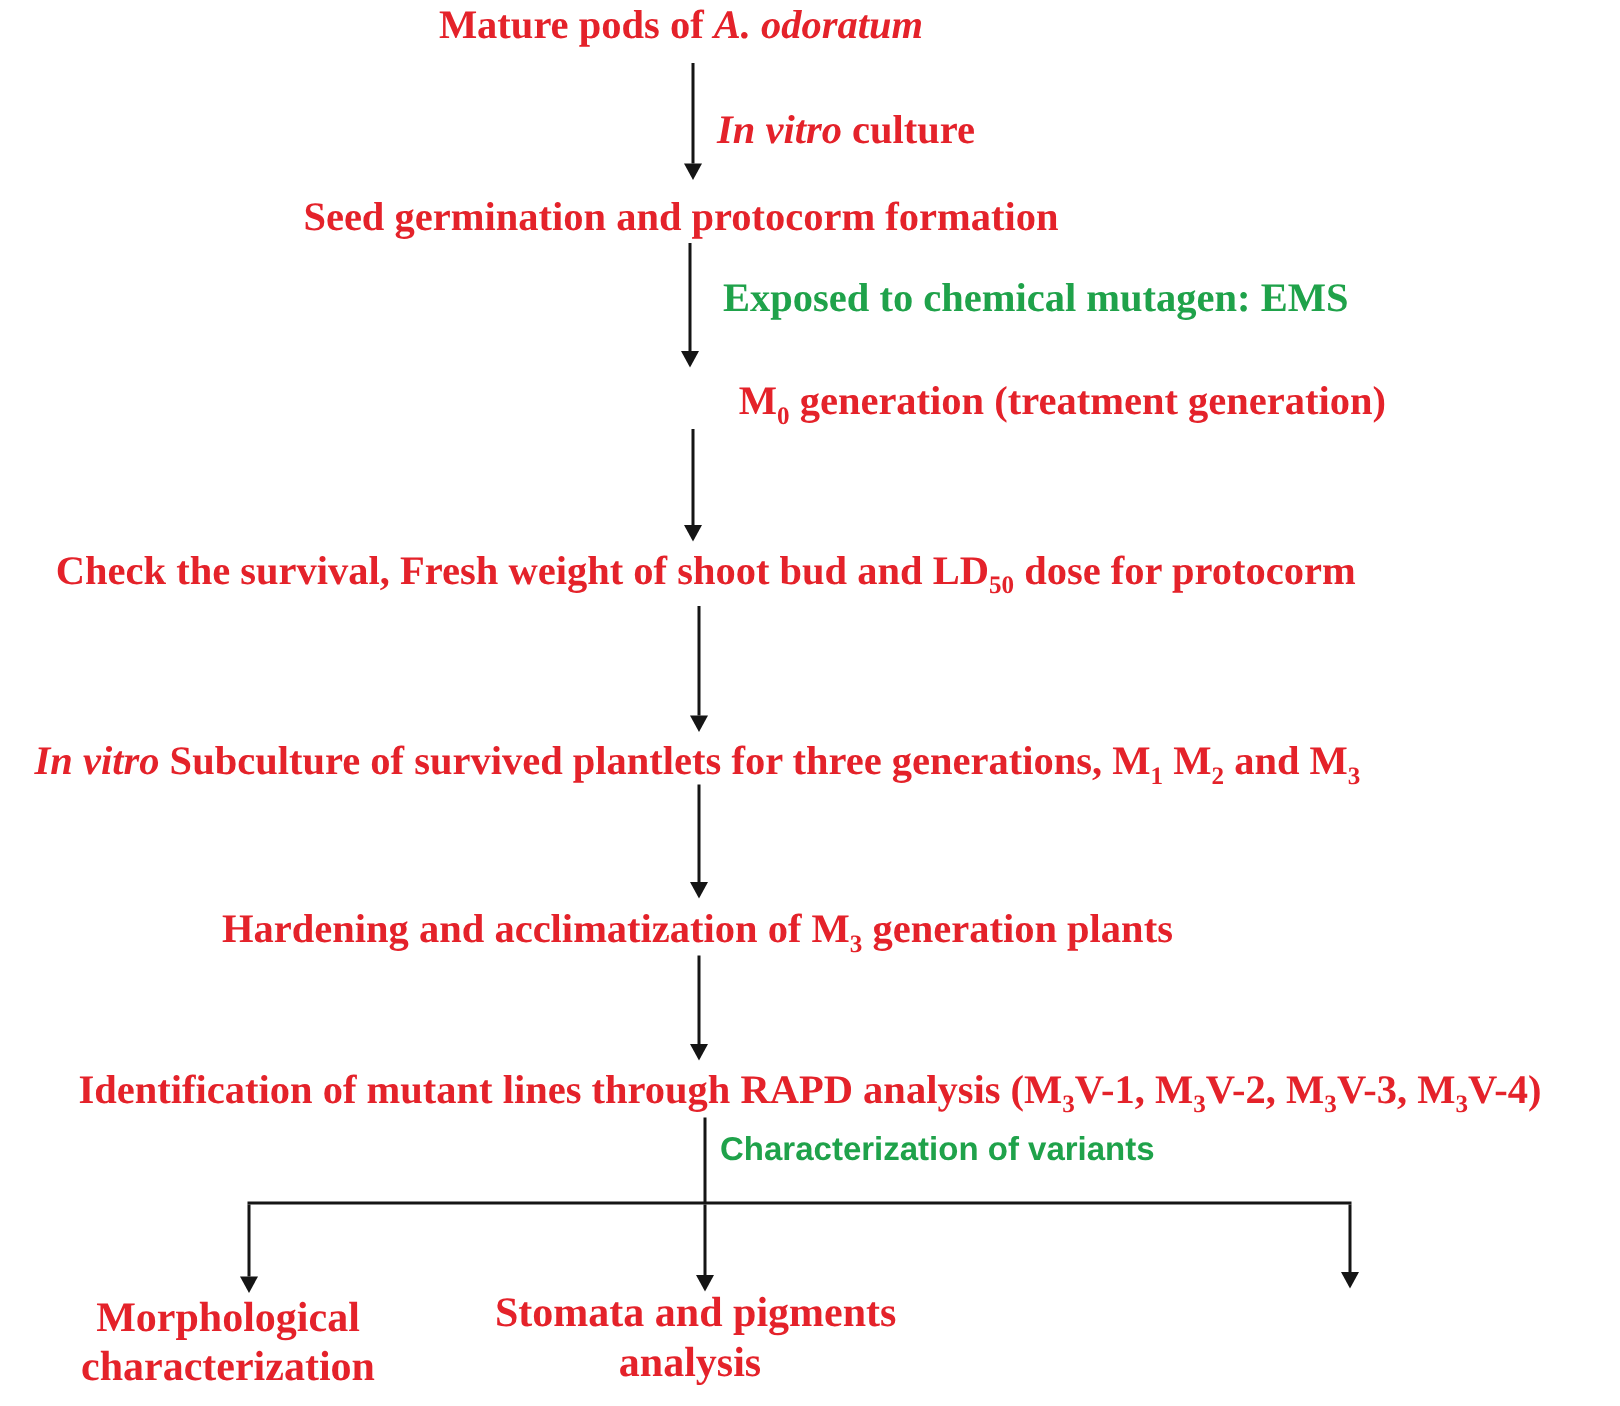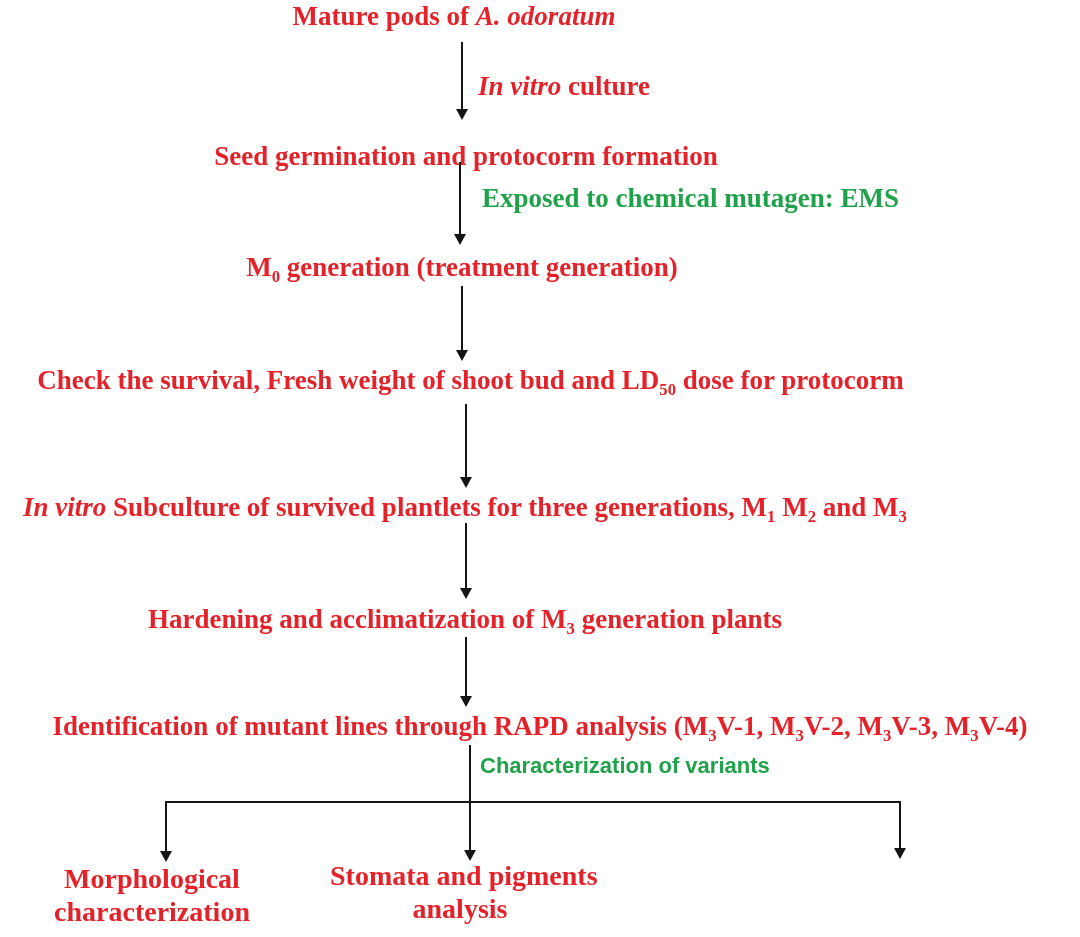--- a/index.html
+++ b/index.html
@@ -58,27 +58,27 @@
 <body>
 
 <div class="canvas">
 
   <div class="node" style="left:0; top:10; width:908px;"><span>Mature pods of </span><span class="i">A. odoratum</span></div>
 
   <div class="vline" style="left:461px; top:42px; height:67px;"></div>
   <div class="arrowhead" style="left:456px; top:109px;"></div>
   <div class="edge-label" style="left:478px; top:70px;"><span class="i">In vitro</span><span> culture</span></div>
 
-  <div class="node" style="left:12px; top:128; width:908px; top:128px;margin-top:12px;"><span>Seed germination and protocorm formation</span></div>
+  <div class="node" style="left:0; top:128; width:908px; top:128px;"><span>Seed germination and protocorm formation</span></div>
 
   <div class="vline" style="left:459px; top:162px; height:72px;"></div>
   <div class="arrowhead" style="left:454px; top:234px;"></div>
   <div class="edge-label green" style="left:482px; top:182px;"><span>Exposed to chemical mutagen: EMS</span></div>
 
-  <div class="node" style="left:0; top:251px; width:924px;"><span>M</span><sub>0</sub><span> generation (treatment generation)</span></div>
+  <div class="node" style="left:0; top:251px; width:924px;text-align:right;"><span>M</span><sub>0</sub><span> generation (treatment generation)</span></div>
 
   <div class="vline" style="left:461px; top:286px; height:64px;"></div>
   <div class="arrowhead" style="left:456px; top:350px;"></div>
 
   <div class="node" style="left:0; top:364px; width:941px;"><span>Check the survival, Fresh weight of shoot bud and LD</span><sub>50</sub><span> dose for protocorm</span></div>
 
   <div class="vline" style="left:465px; top:404px; height:73px;"></div>
   <div class="arrowhead" style="left:460px; top:477px;"></div>
 
   <div class="node" style="left:0; top:491px; width:930px;"><span class="i">In vitro</span><span> Subculture of survived plantlets for three generations, M</span><sub>1</sub><span> M</span><sub>2</sub><span> and M</span><sub>3</sub></div>

